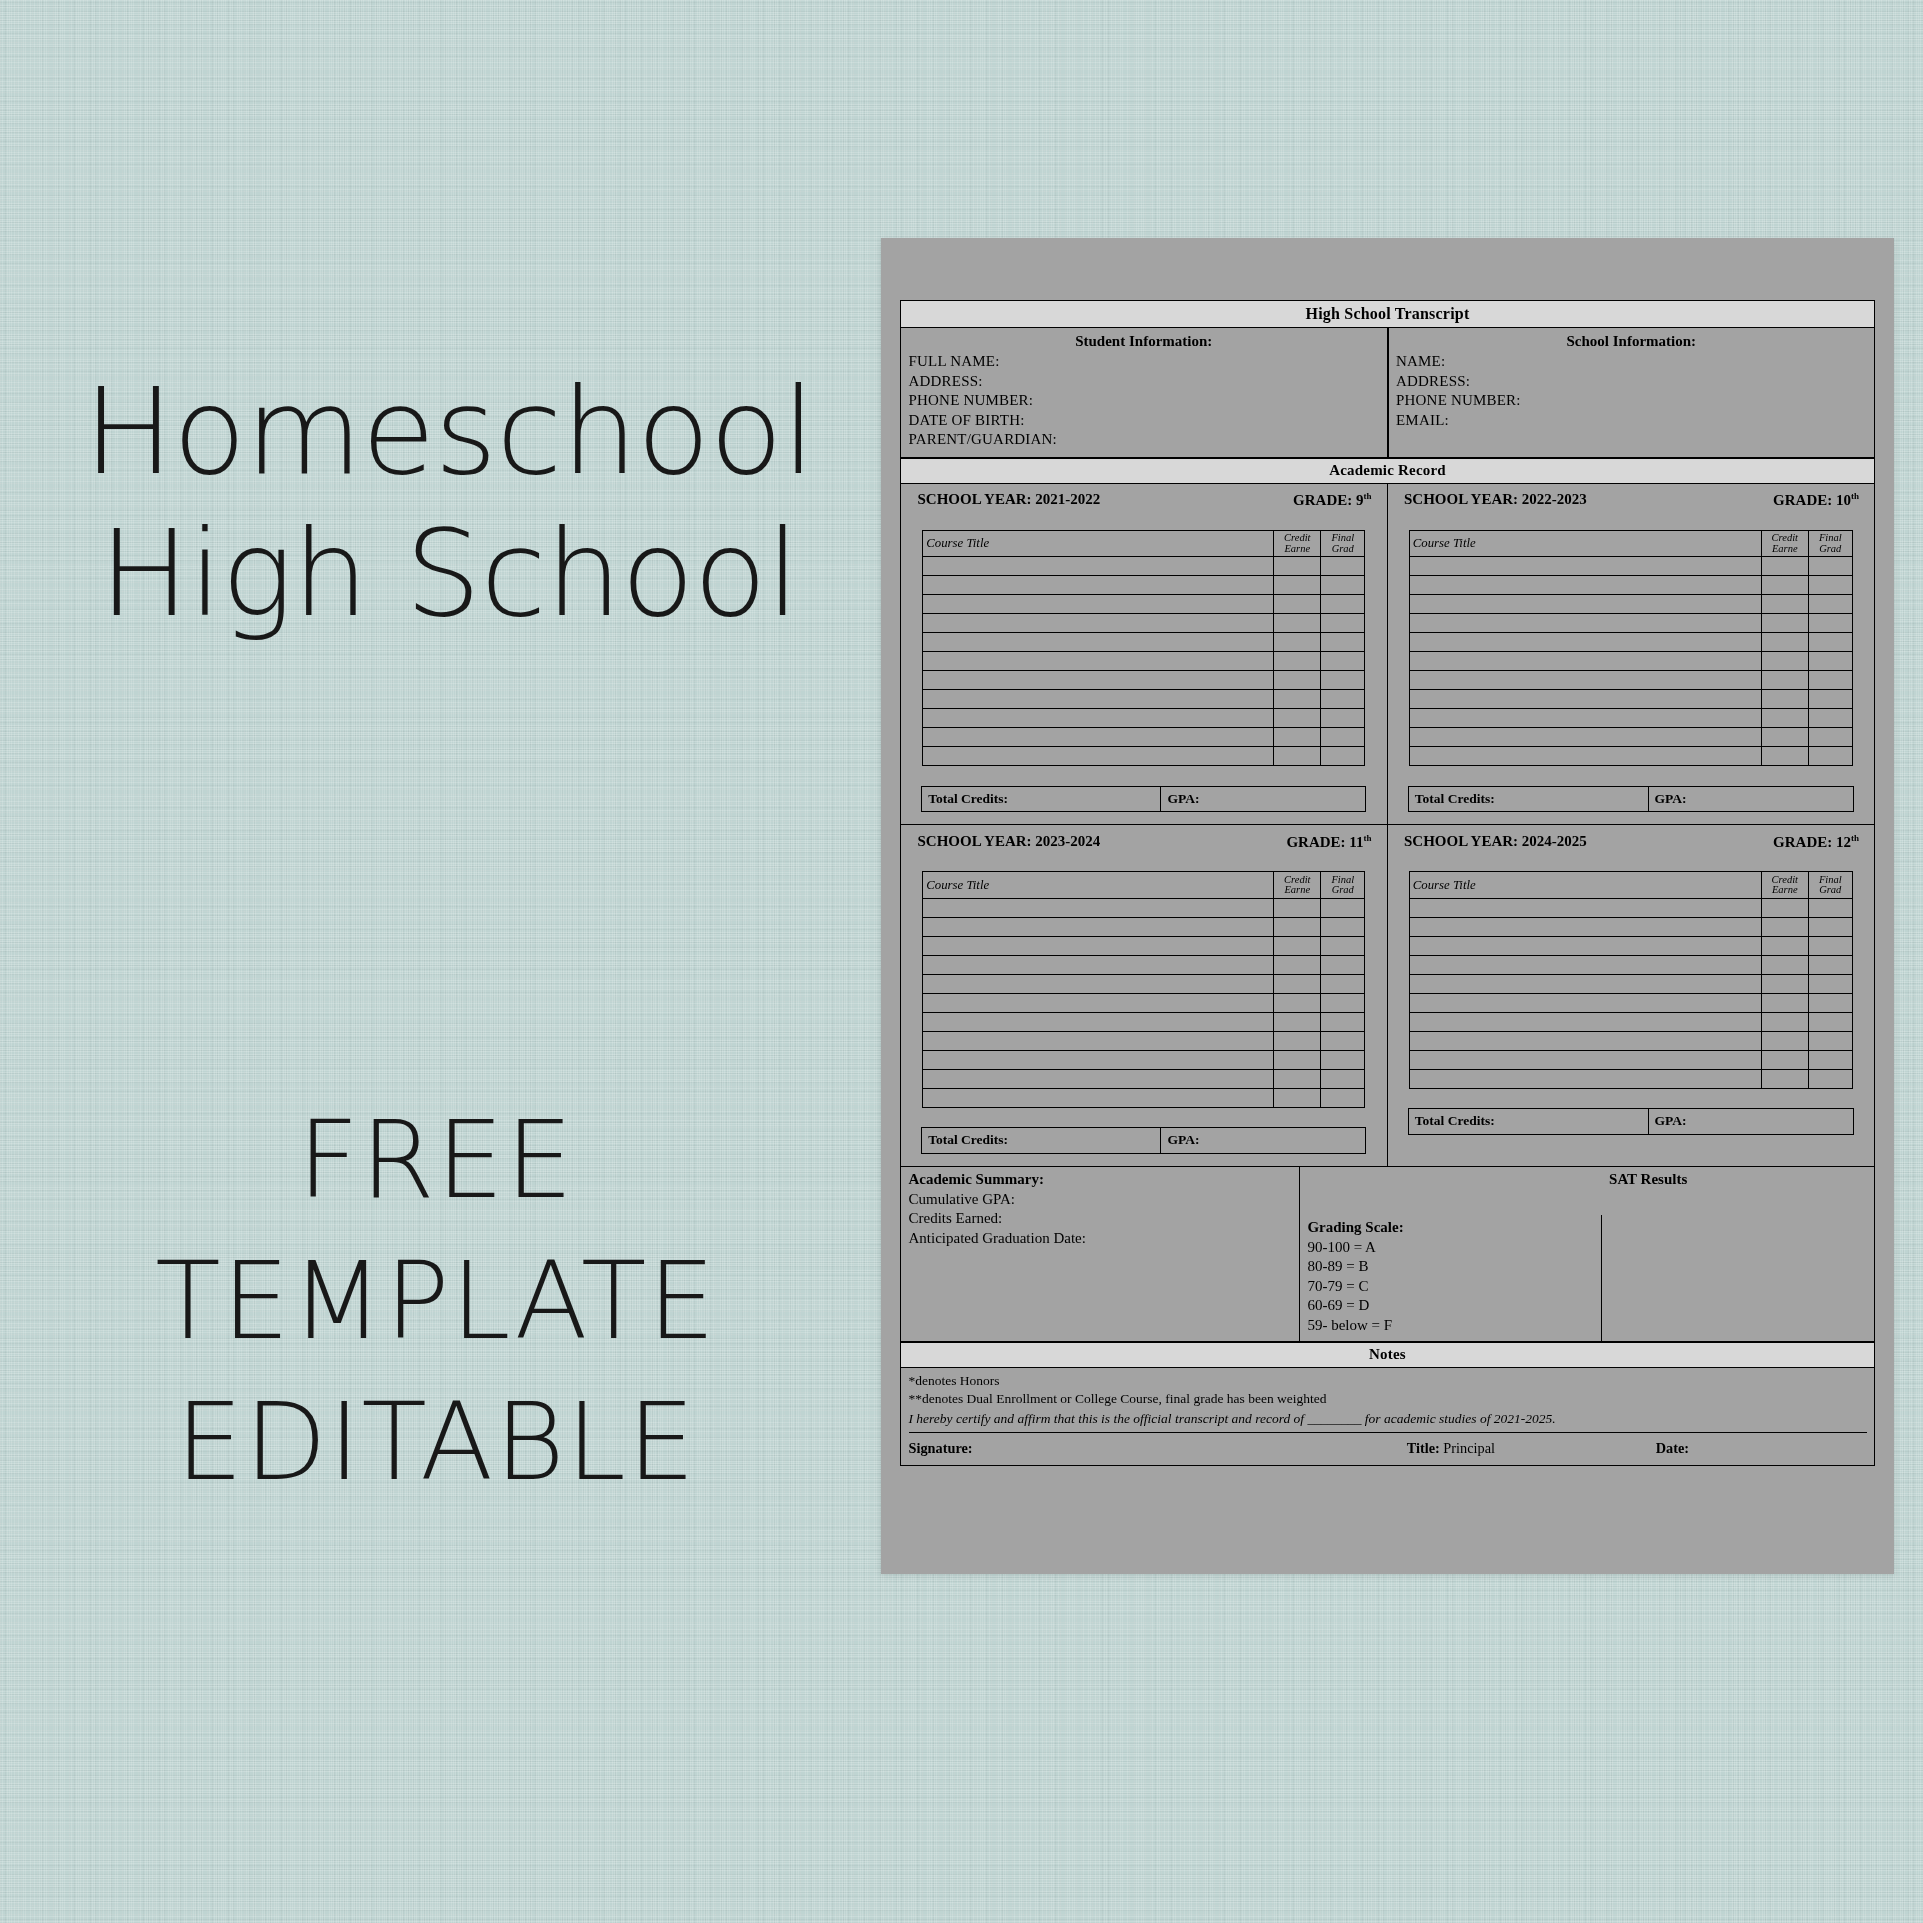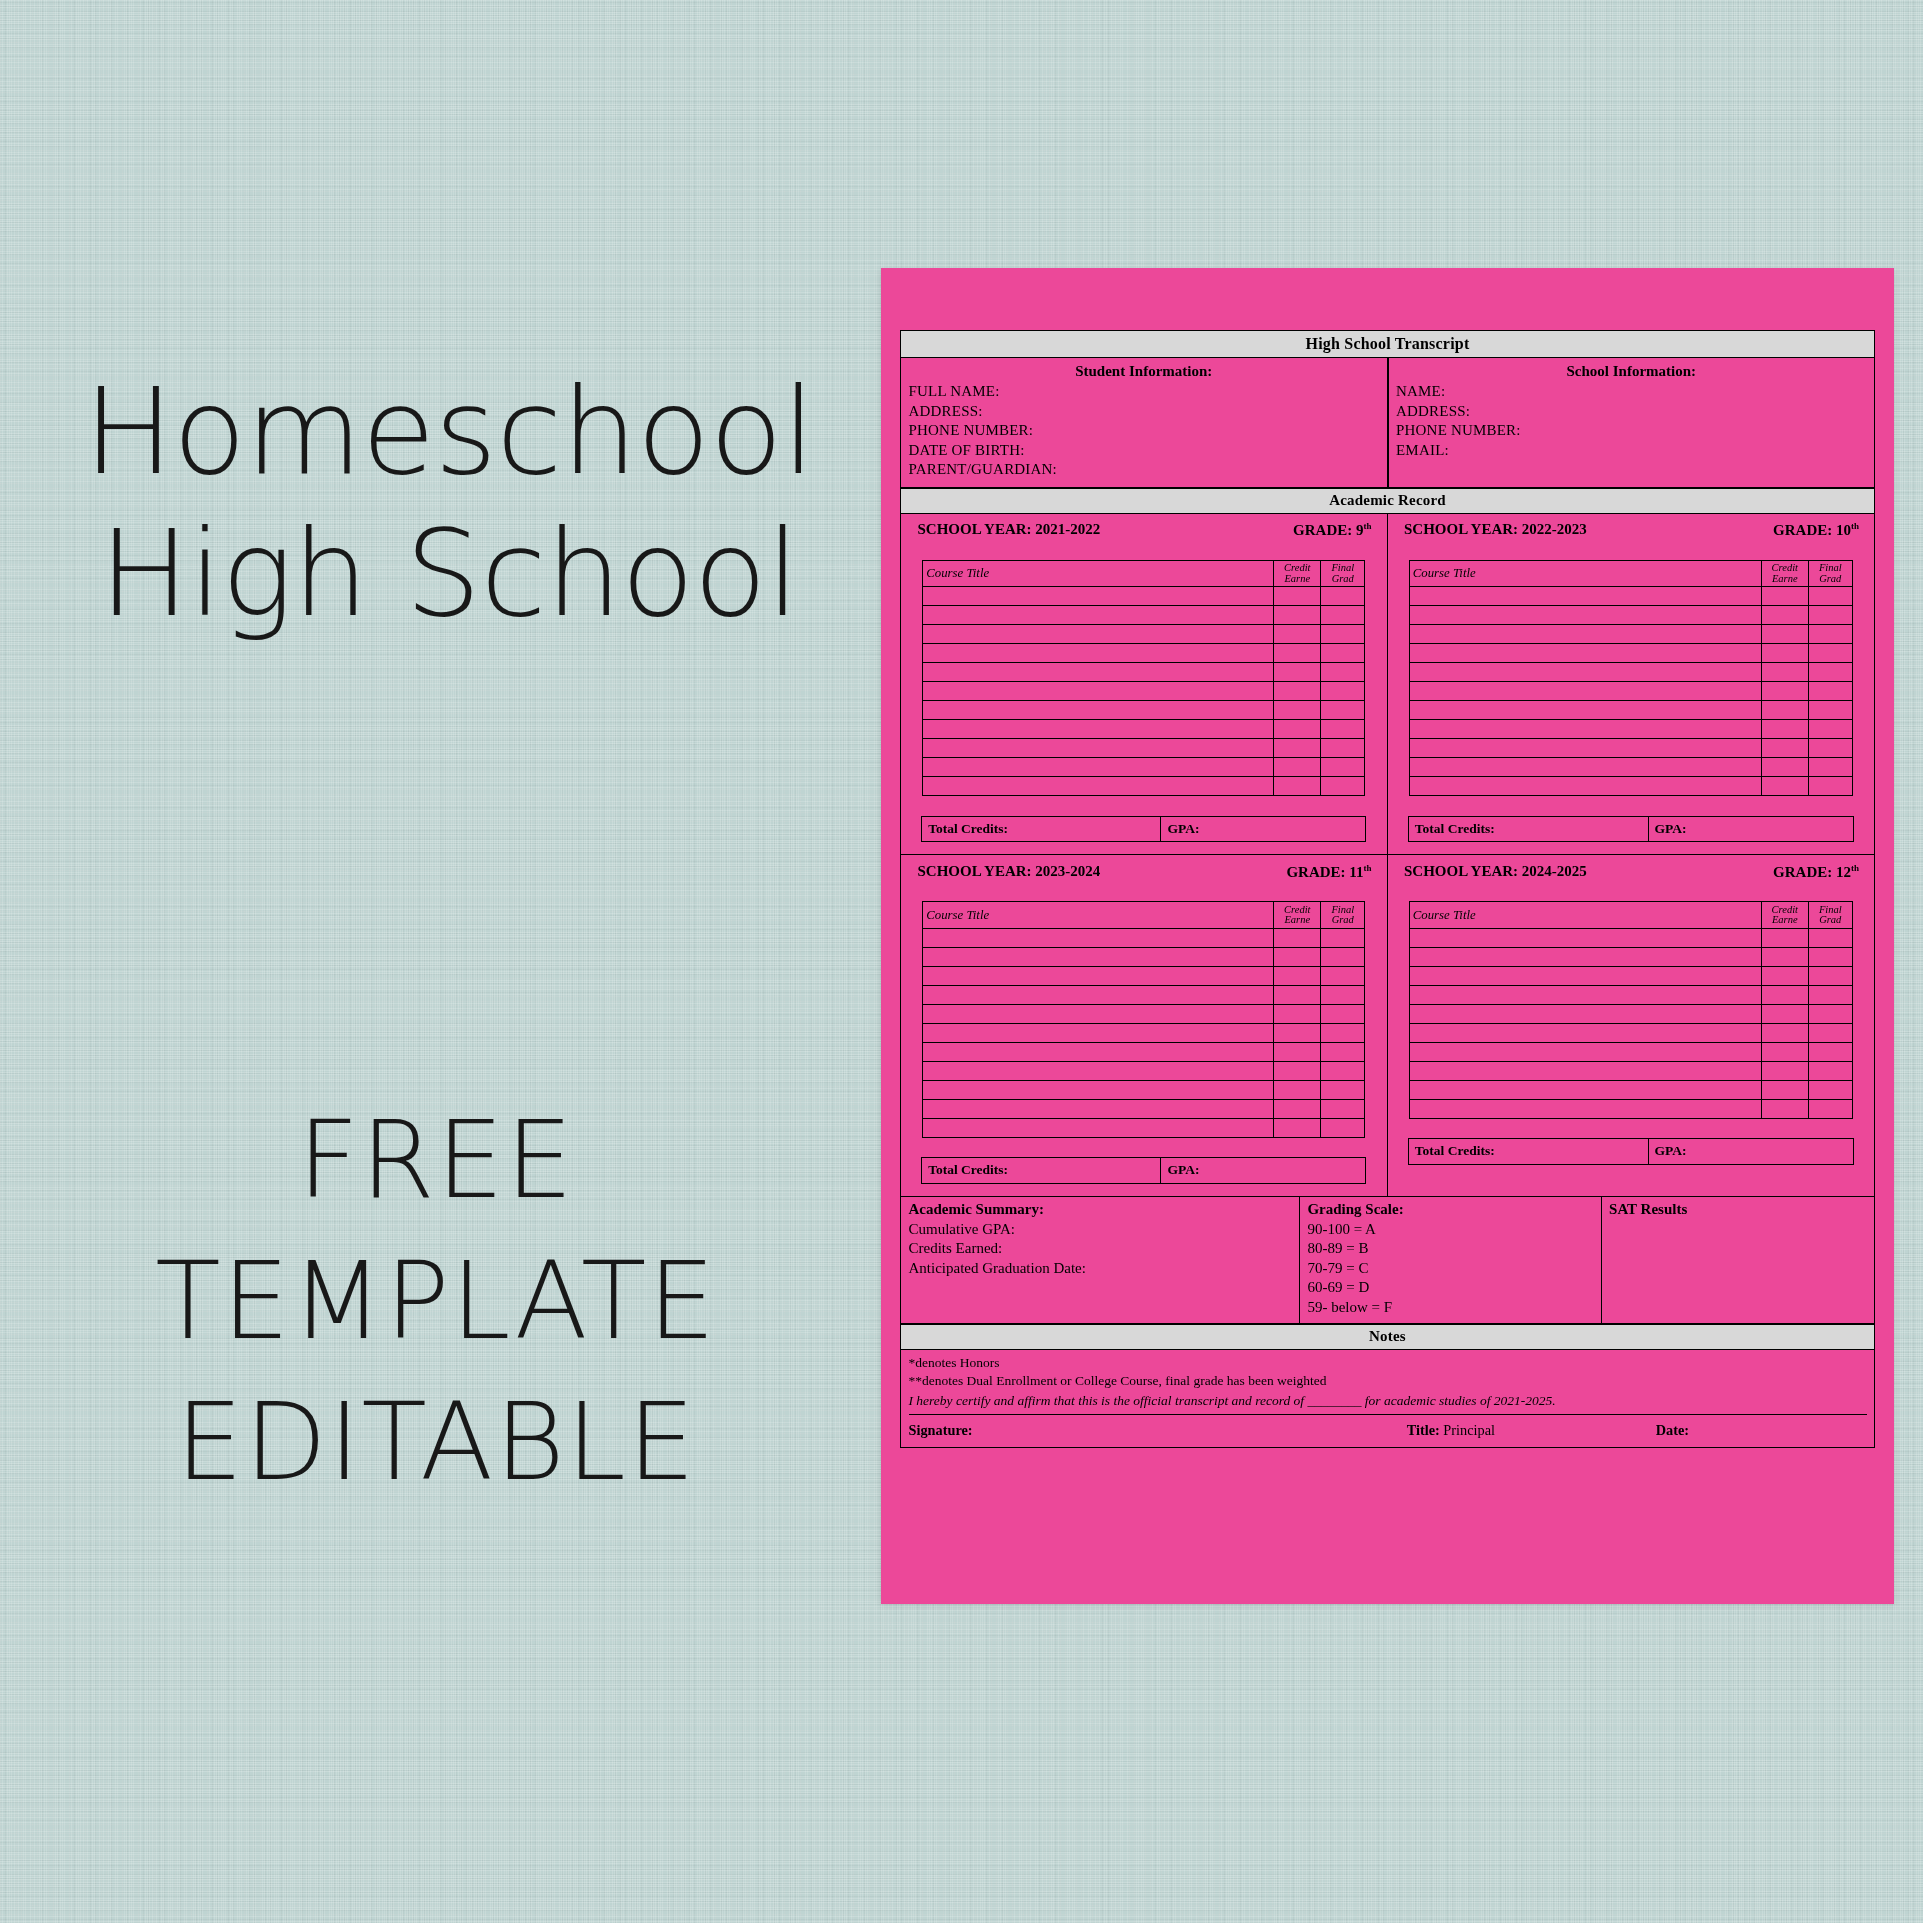--- a/index.html
+++ b/index.html
@@ -61,24 +61,24 @@
     line-height: 1.32;
     color: #181818;
     letter-spacing: 1.5px;
   }
   #promo-sub .line { display: block; white-space: nowrap; }
 
   
   #paper {
     position: absolute;
     left: 881px;
-    top: 268px;
+    top: 238px;
     width: 1013px;
     height: 1336px;
-    background: #ec4899;
+    background: #a3a3a3;
     box-shadow: 0 1.5px 7.5px rgba(0,0,0,0.10);
     z-index: 6;
   }
   #doc {
     position: absolute;
     left: 19px;
     top: 62px;
     width: 975px;
     color: #000;
   }
@@ -183,21 +183,21 @@
     border-left: 1.1px solid #000;
     border-right: 1.1px solid #000;
     border-bottom: 1.1px solid #000;
   }
   .summary-col {
     box-sizing: border-box;
     padding: 4.5px 7.5px 6px 7.5px;
     min-height: 113px;
   }
   .sum-a { width: 41%; border-right: 1.1px solid #000; }
-  .sum-b { width: 31%; border-right: 1.1px solid #000; }
+  .sum-b { width: 31%; border-right: 1.1px solid #000; margin-top: 48px; }
   .sum-c { flex: 1; }
   .sum-title { font-weight: bold; font-size: 15px; margin-bottom: 1.5px; }
   .sum-line { font-size: 15px; line-height: 1.30; }
 
   .notes-body {
     border-left: 1.1px solid #000;
     border-right: 1.1px solid #000;
     border-bottom: 1.1px solid #000;
     padding: 3.8px 7.5px 7.5px 7.5px;
   }

